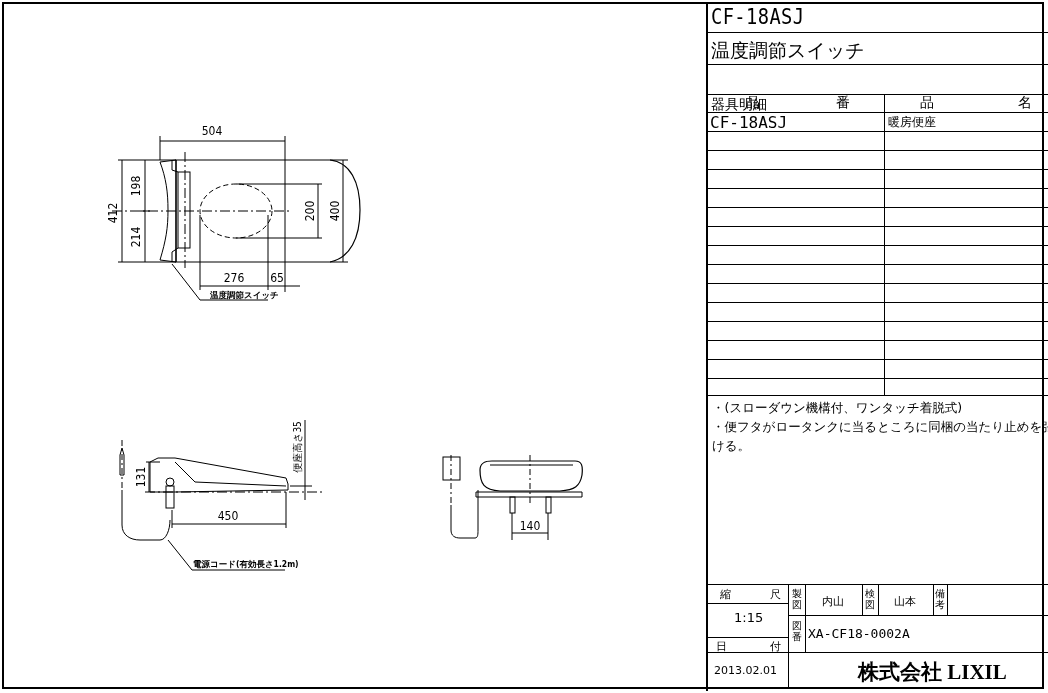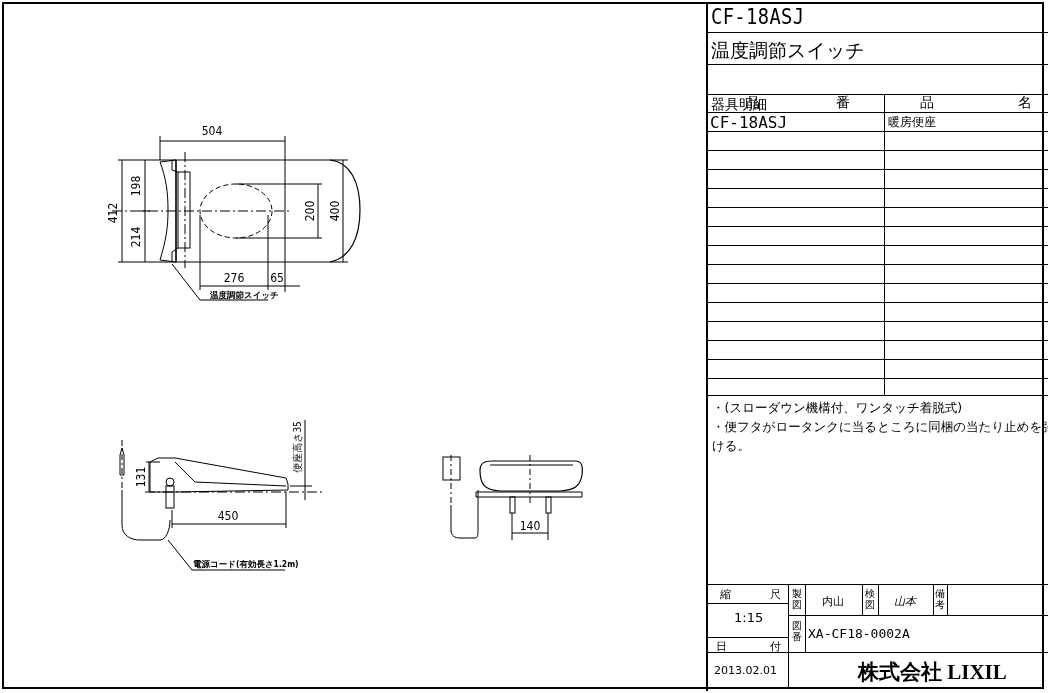--- a/index.html
+++ b/index.html
@@ -197,21 +197,21 @@
 
     <div class="tb-small" style="left:82px; top:4px;">
         <div>製</div>
         <div>図</div>
       </div>
     <div class="tb-text" style="left:114px; top:10px;">内山</div>
     <div class="tb-small" style="left:155px; top:4px;">
         <div>検</div>
         <div>図</div>
       </div>
-    <div class="tb-text" style="left:186px; top:10px;font-style:italic;">山本</div>
+    <div class="tb-text" style="left:186px; top:10px;">山本</div>
     <div class="tb-small" style="left:225px; top:4px;">
         <div>備</div>
         <div>考</div>
       </div>
     <div class="tb-text" style="left:245px; top:10px;"></div>
 
     <div class="tb-small" style="left:82px; top:36px;">
         <div>図</div>
         <div>番</div>
       </div>

